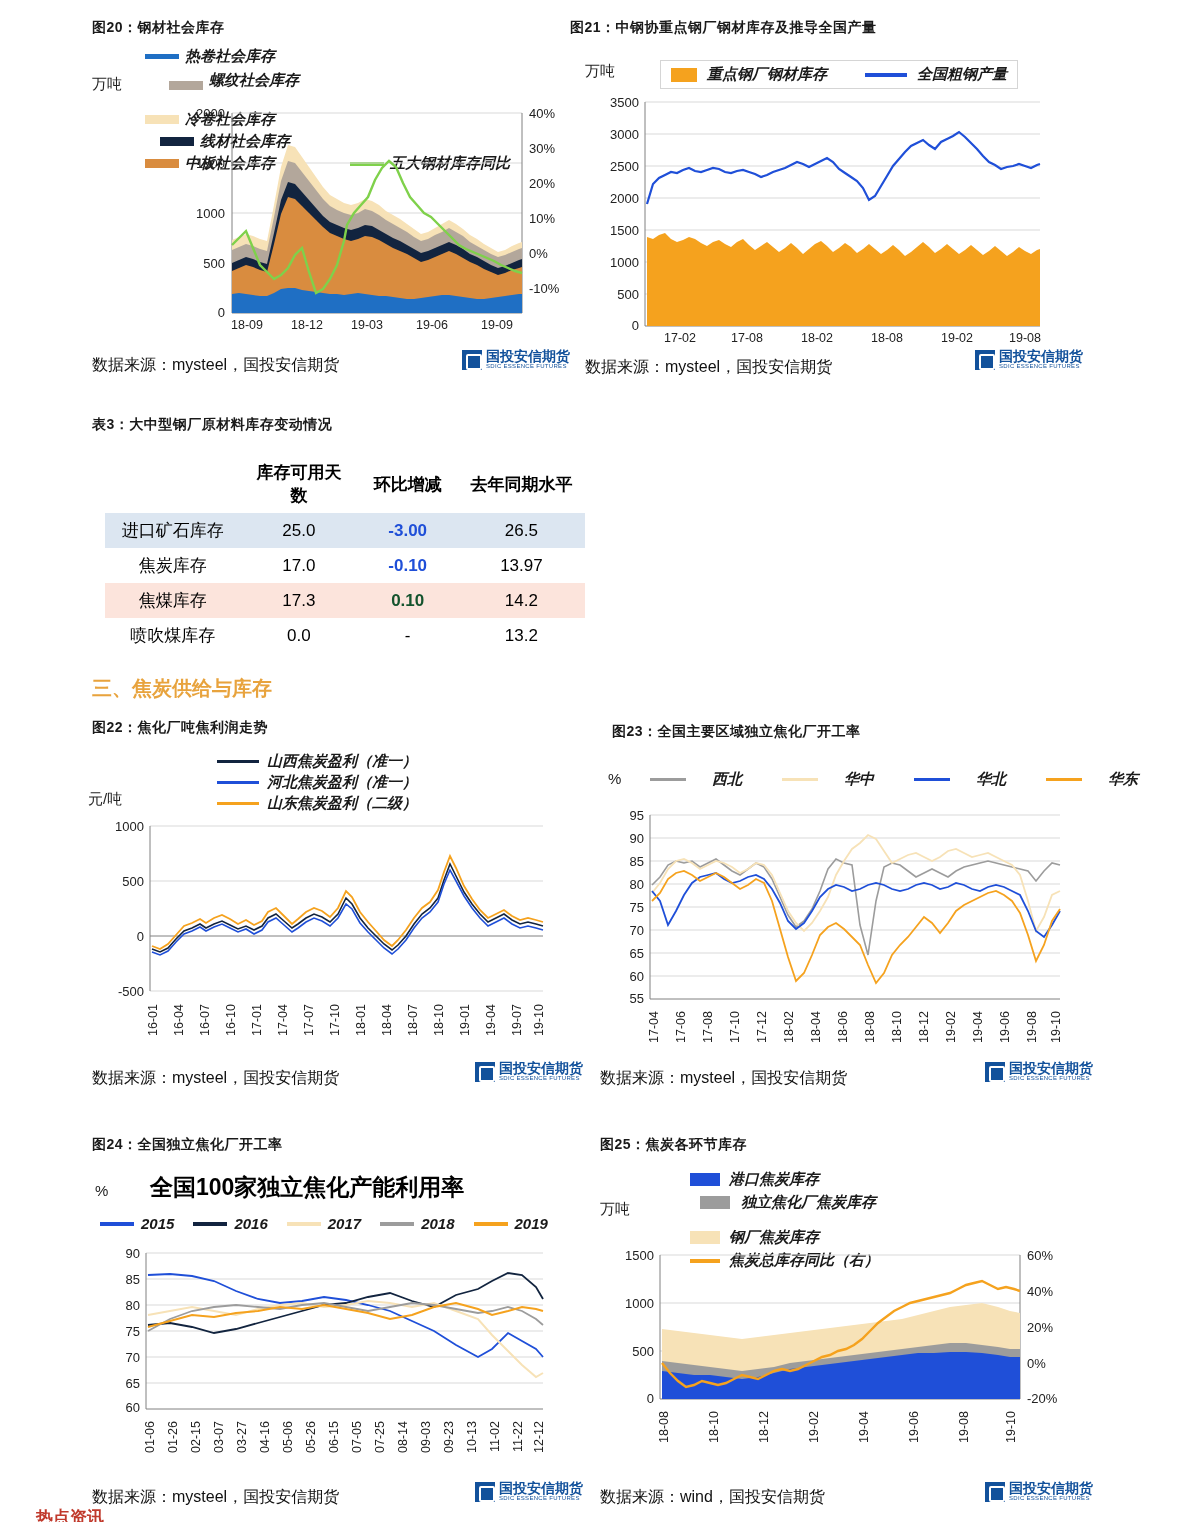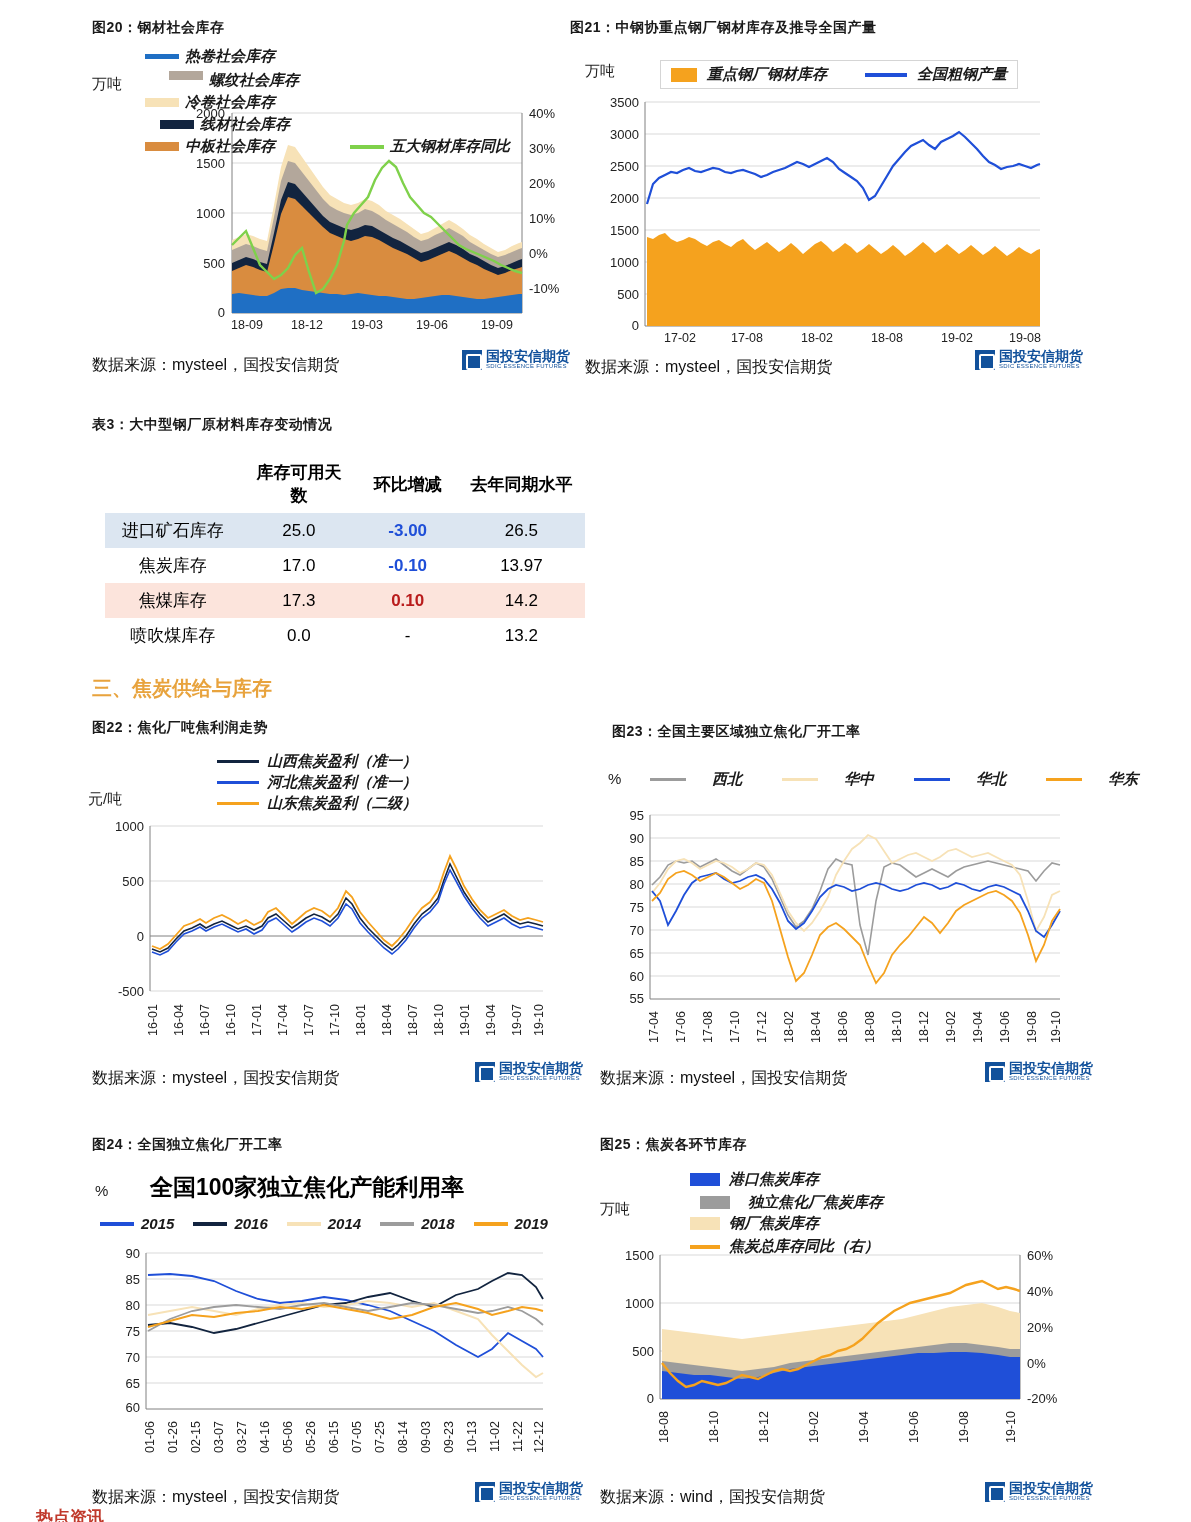--- a/index.html
+++ b/index.html
@@ -23,42 +23,42 @@
   .logo .sq{width:20px;height:20px;background:#12519b;position:relative;flex:none;}
   .logo .sq:after{content:"";position:absolute;left:4px;top:4px;width:12px;height:12px;border:2px solid #fff;border-radius:2px;}
   .logo .t1{font-size:14px;font-weight:bold;color:#12519b;line-height:11px;}
   .logo .t2{font-size:6px;color:#12519b;line-height:8px;letter-spacing:0.3px;}
   table.t3{border-collapse:collapse;}
   table.t3 td,table.t3 th{font-size:17px;padding:6px 10px;text-align:center;}
   .t3 .rowlbl{text-align:center;}
   .sect{font-size:20px;font-weight:bold;color:#e8a33d;}
   .bignum{font-weight:bold;}
   .blue{color:#1f4fd8;}
-  .red{color:#b91c1c;}
+  .red{color:#14532d;}
   svg{display:block;}
   .gl{stroke:#d9d9d9;stroke-width:1;}
   .ax{stroke:#808080;stroke-width:1;}
   .bottomtxt{font-size:17px;font-weight:bold;color:#c0392b;}
 </style>
 </head>
 <body>
 
 <div class="page">
 
   <div class="abs" style="left:92px;top:18px;">
     <span class="fig-title">图20：钢材社会库存</span>
   </div>
 
   <div class="abs" style="left:145px;top:47px;width:410px;">
     <div style="display:flex;gap:0;flex-wrap:wrap;">
       <div style="width:205px;display:flex;align-items:center;gap:6px;margin-bottom:5px;">
         <span style="width:34px;height:5px;background:#1f6fc4;display:inline-block;"></span>
         <span class="legend-txt-i">热卷社会库存</span>
       </div>
-      <div style="width:205px;display:flex;align-items:flex-start;gap:6px;margin-bottom:3px;padding-left:24px;">
+      <div style="width:205px;display:flex;align-items:flex-end;gap:6px;margin-bottom:20px;padding-left:24px;">
         <span style="width:34px;height:9px;background:#b3a79b;display:inline-block;"></span>
         <span class="legend-txt-i">螺纹社会库存</span>
       </div>
       <div style="width:205px;display:flex;align-items:center;gap:6px;margin-bottom:3px;">
         <span style="width:34px;height:9px;background:#f7e2b7;display:inline-block;"></span>
         <span class="legend-txt-i">冷卷社会库存</span>
       </div>
       <div style="width:205px;display:flex;align-items:center;gap:6px;margin-bottom:3px;padding-left:15px;">
         <span style="width:34px;height:9px;background:#12243f;display:inline-block;"></span>
         <span class="legend-txt-i">线材社会库存</span>
@@ -375,21 +375,21 @@
   </div>
   <div class="abs" style="left:95px;top:1182px;">
     <span class="unit">%</span>
   </div>
   <div class="abs" style="left:100px;top:1215px;display:flex;align-items:center;gap:7px;">
     <span style="width:34px;height:4px;background:#1f4fd8;display:inline-block;"></span>
     <span class="legend-txt-i">2015</span>
     <span style="width:34px;height:4px;background:#12243f;display:inline-block;margin-left:12px;"></span>
     <span class="legend-txt-i">2016</span>
     <span style="width:34px;height:4px;background:#f7e2b7;display:inline-block;margin-left:12px;"></span>
-    <span class="legend-txt-i">2014</span>
+    <span class="legend-txt-i">2017</span>
     <span style="width:34px;height:4px;background:#9c9c9c;display:inline-block;margin-left:12px;"></span>
     <span class="legend-txt-i">2018</span>
     <span style="width:34px;height:4px;background:#f5a21e;display:inline-block;margin-left:12px;"></span>
     <span class="legend-txt-i">2019</span>
   </div>
 
   <svg class="abs" width="480" height="250" style="left:88px;top:1245px;">
     <line class="gl" x1="58" y1="8" x2="455" y2="8"></line>
     <line class="gl" x1="58" y1="34" x2="455" y2="34"></line>
     <line class="gl" x1="58" y1="60" x2="455" y2="60"></line>
@@ -449,21 +449,21 @@
     <span class="fig-title">图25：焦炭各环节库存</span>
   </div>
   <div class="abs" style="left:600px;top:1200px;">
     <span class="unit">万吨</span>
   </div>
   <div class="abs" style="left:690px;top:1170px;">
     <div style="display:flex;align-items:center;gap:9px;margin-bottom:4px;">
       <span style="width:30px;height:13px;background:#1f4fd8;display:inline-block;"></span>
       <span class="legend-txt-i">港口焦炭库存</span>
     </div>
-    <div style="display:flex;align-items:center;gap:18px;margin-bottom:2px;padding-left:10px;">
+    <div style="display:flex;align-items:center;gap:11px;margin-bottom:16px;padding-left:10px;">
       <span style="width:30px;height:13px;background:#9c9c9c;display:inline-block;"></span>
       <span class="legend-txt-i">独立焦化厂焦炭库存</span>
     </div>
     <div style="display:flex;align-items:center;gap:9px;margin-bottom:4px;">
       <span style="width:30px;height:13px;background:#f7e2b7;display:inline-block;"></span>
       <span class="legend-txt-i">钢厂焦炭库存</span>
     </div>
     <div style="display:flex;align-items:center;gap:9px;">
       <span style="width:30px;height:4px;background:#f5a21e;display:inline-block;"></span>
       <span class="legend-txt-i">焦炭总库存同比（右）</span>

